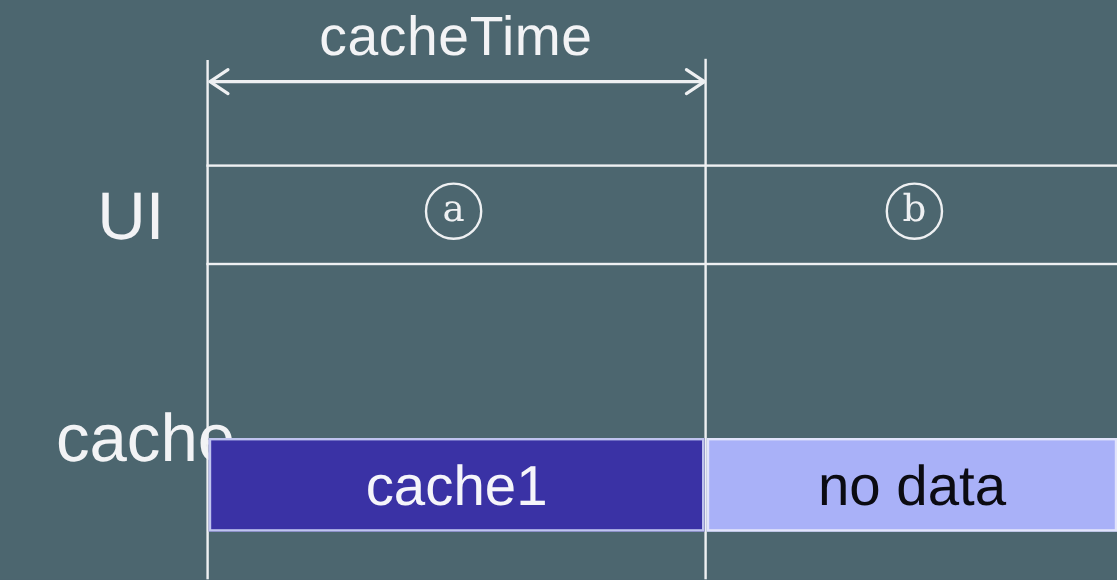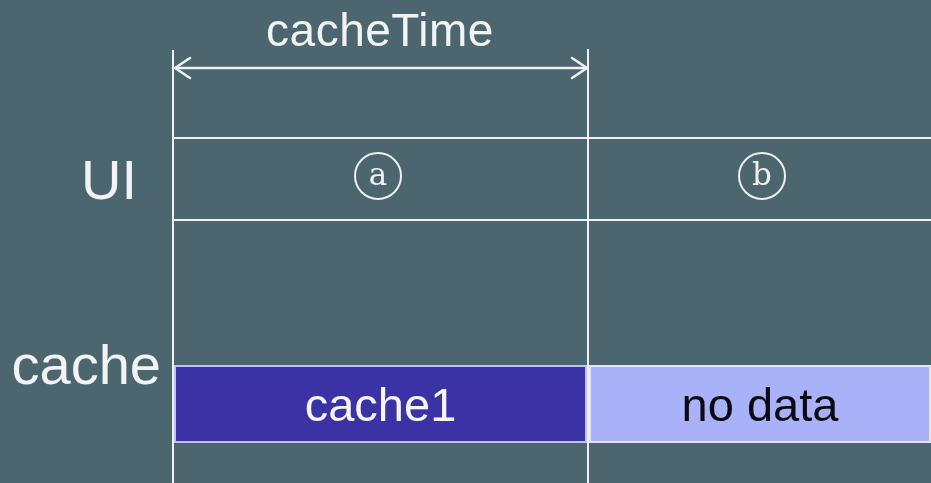--- a/index.html
+++ b/index.html
@@ -40,21 +40,21 @@
     stroke: var(--line); stroke-width: 2.6; fill: none;
     stroke-linecap: round; stroke-linejoin: round;
   }
 
   .lane-label {
     position: absolute; left: 0; display: flex;
     align-items: center; justify-content: flex-end;
     color: var(--label-text); font-size: 56px; font-weight: 400;
   }
   .lane-label-ui    { top: 139px; height: 80px; width: 173px; padding-right: 36px; }
-  .lane-label-cache { top: 325px; height: 78px; width: 173px; padding-right: 12px; }
+  .lane-label-cache { top: 325px; height: 78px; width: 173px; padding-right: 12px; margin-left: 35px; }
 
   .circle-marker {
     position: absolute; width: 48px; height: 48px;
     border: 2.5px solid var(--line); border-radius: 50%;
     display: flex; align-items: center; justify-content: center;
     color: var(--line);
     font-family: "DejaVu Serif", serif; font-size: 31px; line-height: 1;
   }
   .circle-a { left: 354px; top: 152px; }
   .circle-b { left: 738px; top: 152px; }

